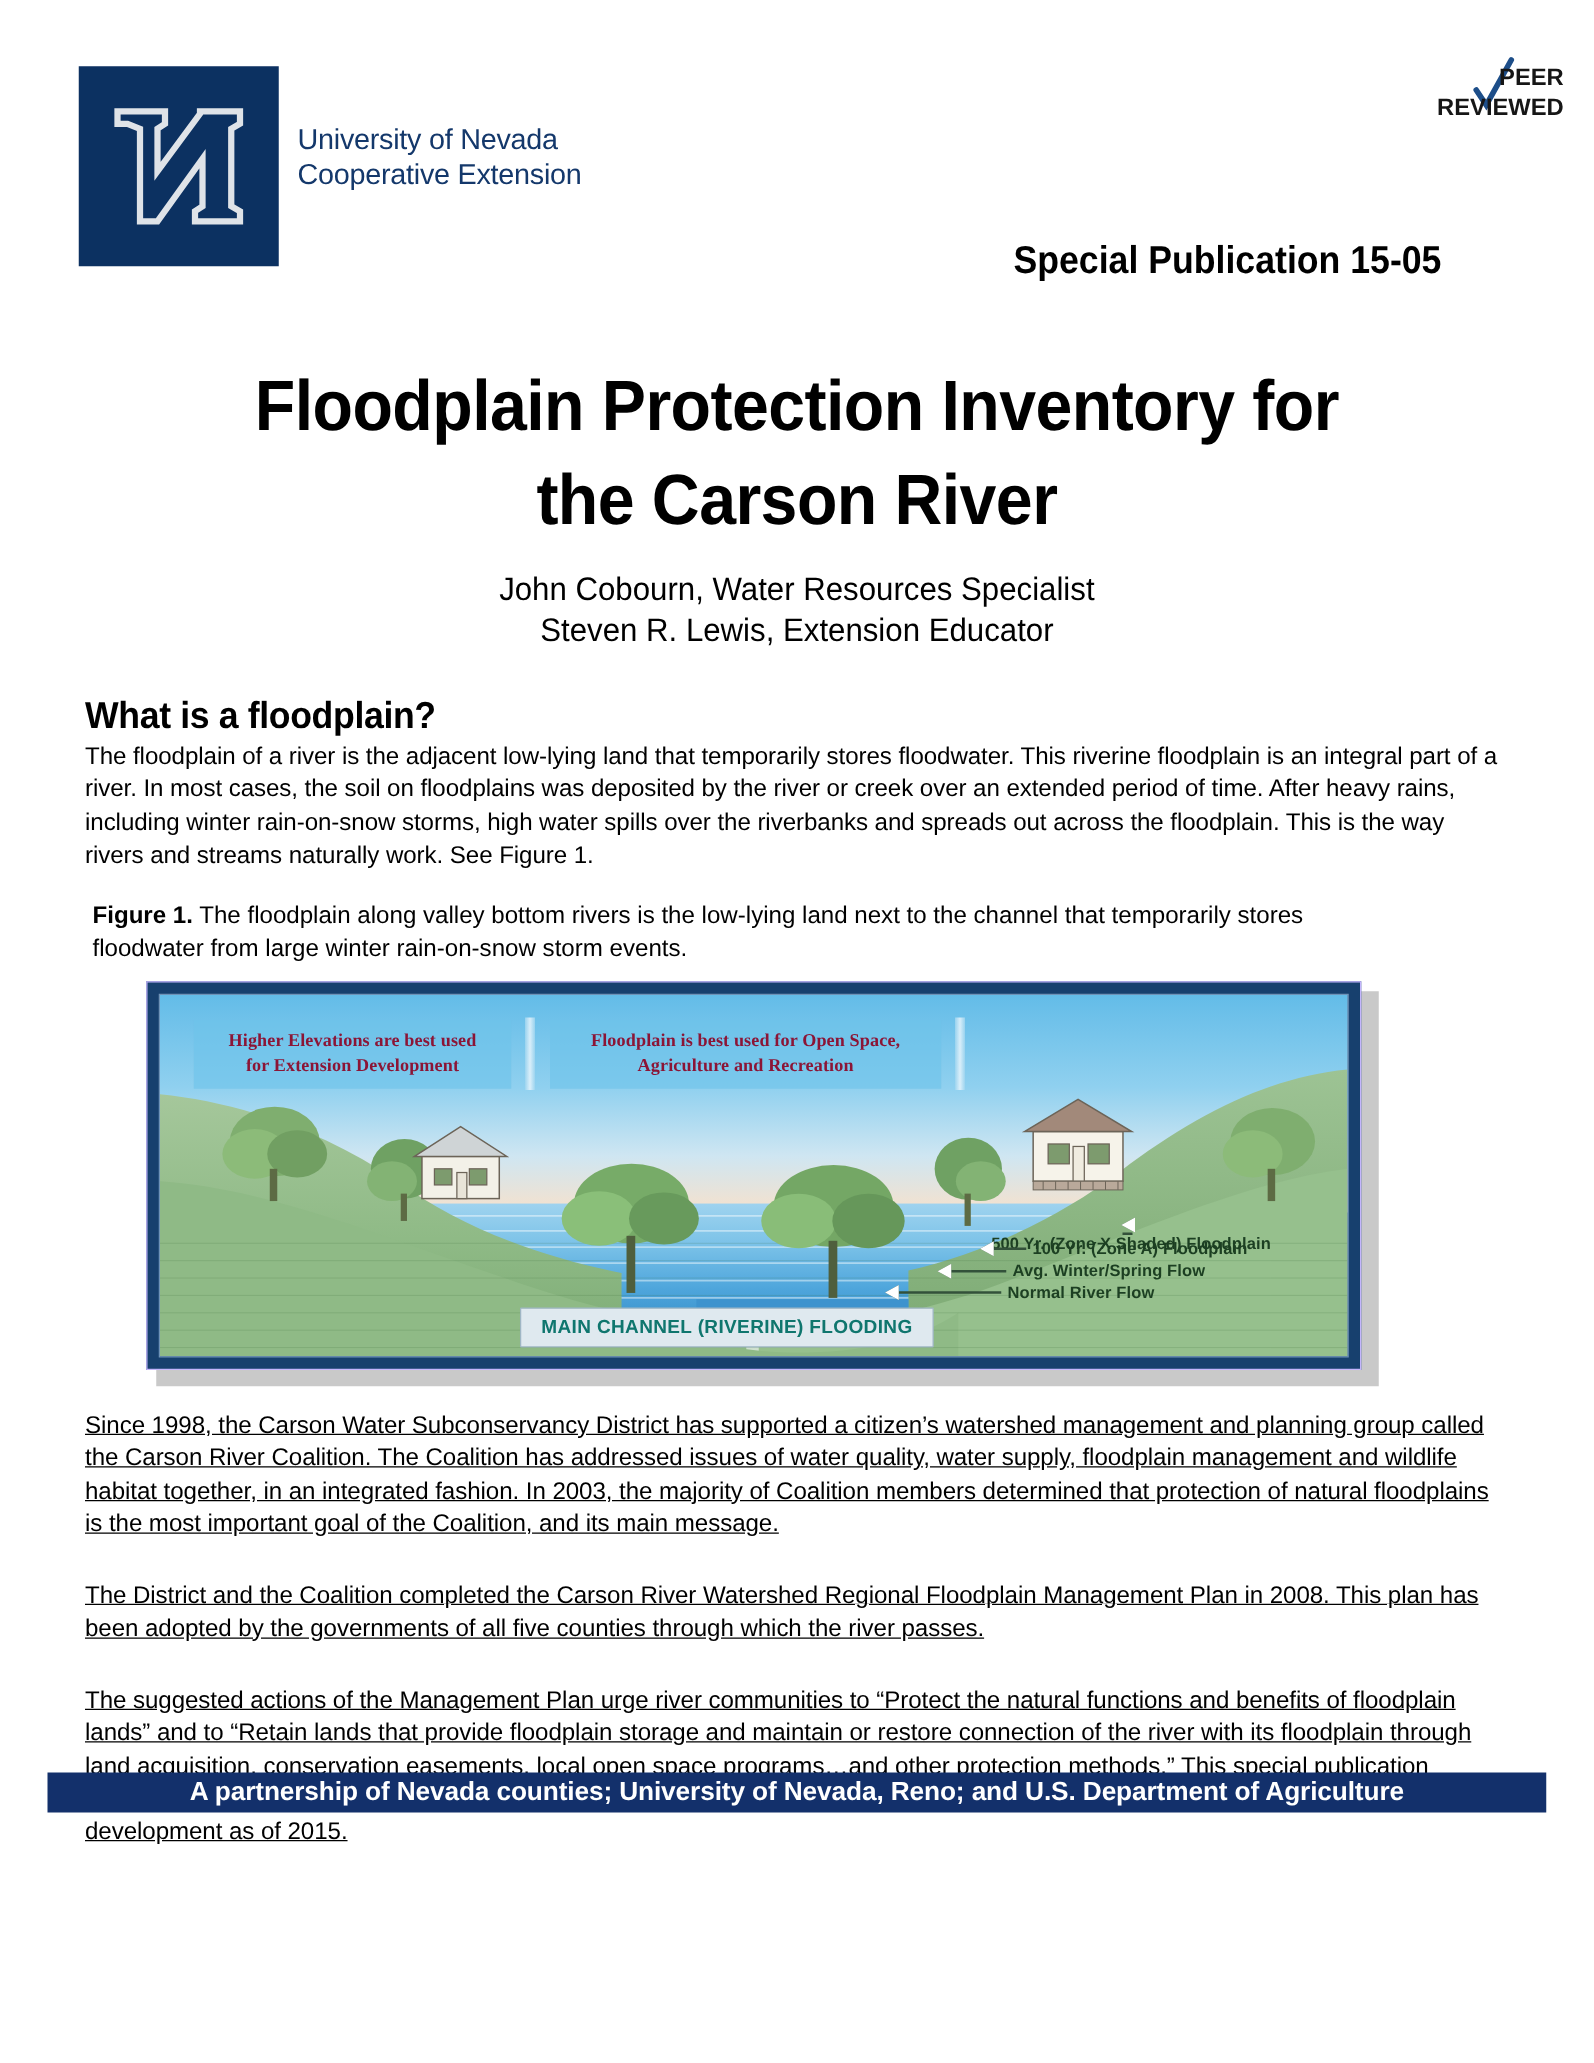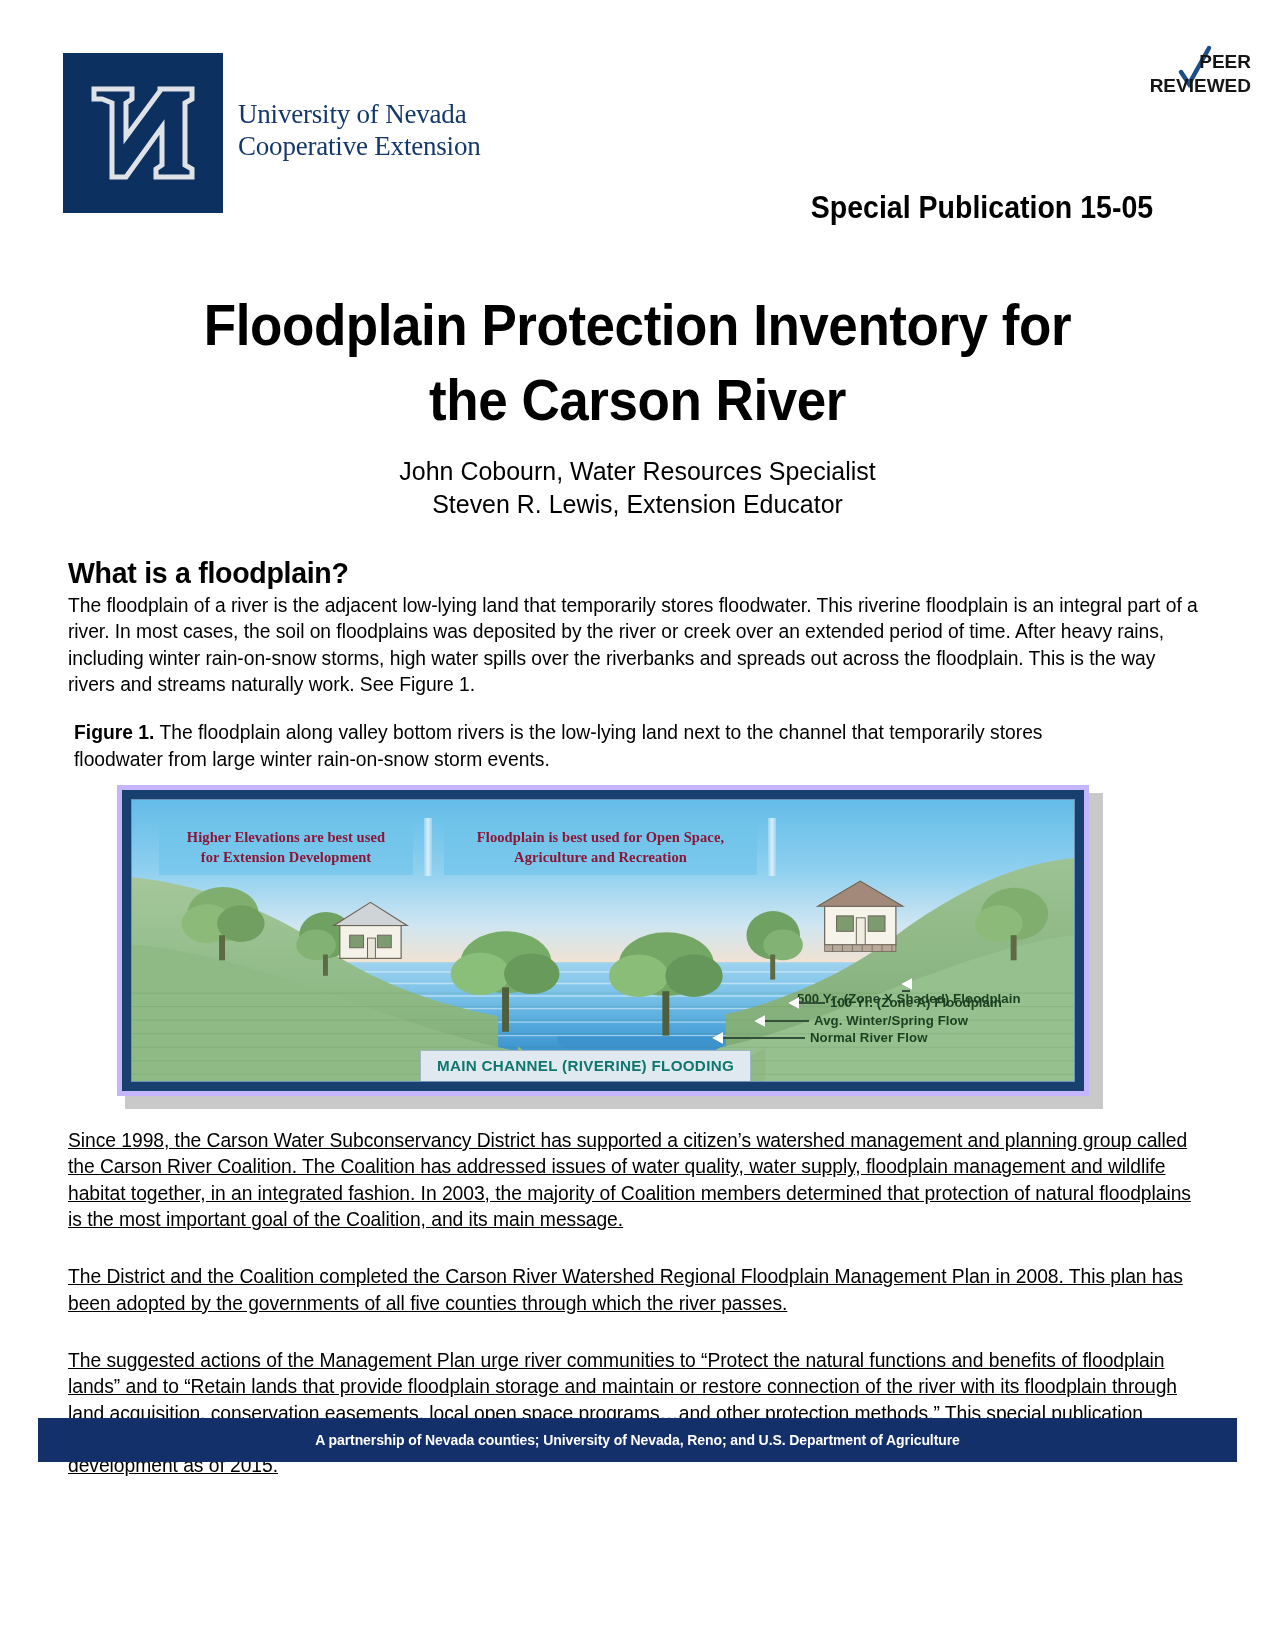--- a/index.html
+++ b/index.html
@@ -33,25 +33,24 @@
     display: flex;
     align-items: center;
     justify-content: center;
   }
   .logo-n svg { display: block; }
   .logo-text {
     position: absolute;
     left: 238px;
     top: 98px;
     color: #14386b;
-    font-size: 27px;
+    font-size: 23px;
     line-height: 1.20;
     font-weight: 500;
     letter-spacing: -0.2px;
-    font-family: Liberation Serif, serif;
   }
   .peer-review {
     position: absolute;
     right: 22px;
     top: 44px;
     width: 120px;
     height: 56px;
     text-align: right;
   }
   .peer-review .pr-svg { display: block; }
@@ -139,21 +138,21 @@
     left: 8px; top: 8px;
     width: 978px; height: 316px;
     background: #c9c9c9;
   }
   .figure {
     position: relative;
     width: 972px;
     height: 311px;
     background: #17406e;
     padding: 9px;
-    border: 5px solid #c4b5fd;
+    border: 1px solid #c4b5fd;
   }
   .fig-inner {
     position: relative;
     width: 100%;
     height: 100%;
     overflow: hidden;
     border: 1px solid #6f93b8;
     background: linear-gradient(#a6d3ef 0%, #bcdff4 34%, #e8dfd2 52%, #dfe6d9 58%, #cfe0cf 100%);
   }
   
@@ -247,27 +246,27 @@
     top: 1128px;
     text-decoration: underline;
   }
 
   
   .footer-banner {
     position: absolute;
     left: 38px;
     right: 38px;
     top: 1418px;
-    height: 44px;
+    height: 32px;
     background: #13306b;
     color: #ffffff;
     display: flex;
     align-items: center;
     justify-content: center;
-    font-size: 14px;
+    font-size: 21px;
     font-weight: bold;
     letter-spacing: -0.1px;
   }
 </style>
 </head>
 <body>
 
 <div class="header">
 
   <div class="logo-block">

